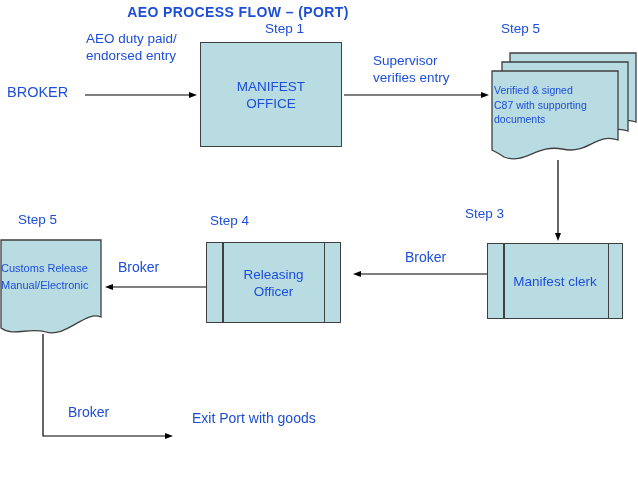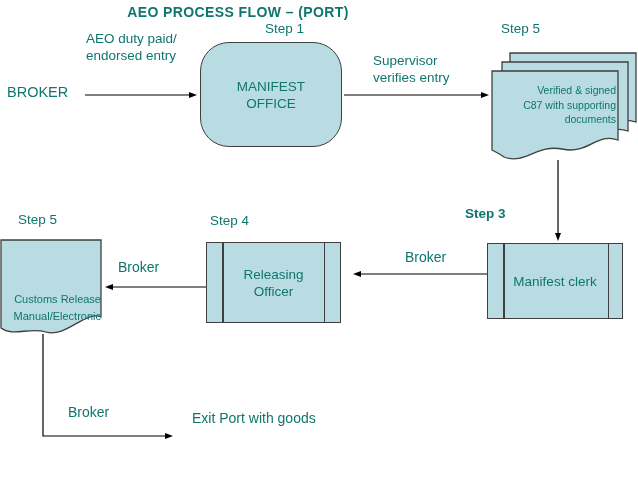--- a/index.html
+++ b/index.html
@@ -1,35 +1,35 @@
 <!DOCTYPE html>
 <html style="--node-fill: #b8dce2; --node-border: #3f3f3f; --connector: #000000;"><head>
 <meta charset="utf-8">
 <style>
   html,body { margin:0; padding:0; background:#fff; }
   .canvas {
     position:relative; width:638px; height:478px; background:#ffffff;
-    font-family:"Liberation Sans","DejaVu Sans",sans-serif; color:#0f766e;
+    font-family:"Liberation Sans","DejaVu Sans",sans-serif; color:#1d4ed8;
     overflow:hidden;
   }
   .label { position:absolute; white-space:pre-line; line-height:17px; font-size:13.5px; }
   .title { font-weight:bold; font-size:14px; letter-spacing:0.4px; text-align:center; line-height:16px; }
   .caps  { font-size:14.5px; }
   .broker { font-size:14px; }
   .node {
     position:absolute; box-sizing:border-box;
     background:var(--node-fill,#b8dce2); border:1.5px solid var(--node-border,#3f3f3f);
     display:flex; align-items:center; justify-content:center; text-align:center;
     font-size:13.5px; line-height:17px;
   }
   .node span { white-space:pre-line; }
   .inner-line { position:absolute; top:0; bottom:0; width:1.5px; background:var(--node-border,#3f3f3f); }
   .doc-svg { position:absolute; }
   .doc-svg path { stroke:var(--node-border,#3f3f3f); stroke-width:1.3; }
-  .doc-text { position:absolute; text-align:right; white-space:pre-line; }
+  .doc-text { position:absolute; text-align:left; white-space:pre-line; }
   .doc-text.small { font-size:10.5px; line-height:14.5px; }
   .doc-text.med { font-size:11px; line-height:16.5px; }
   .connectors { position:absolute; left:0; top:0; }
   .connectors path { stroke:var(--connector,#000); stroke-width:1.2; fill:none; }
 </style>
 </head>
 <body>
 
 <div class="canvas">
 
@@ -43,35 +43,35 @@
     <path d="M344,95 L481,95" marker-end="url(#arrow)"></path>
     <path d="M558,160 L558,233" marker-end="url(#arrow)"></path>
     <path d="M487,274 L361,274" marker-end="url(#arrow)"></path>
     <path d="M206,287 L113,287" marker-end="url(#arrow)"></path>
     <path d="M43,334 L43,436 L165,436" marker-end="url(#arrow)"></path>
   </svg>
 
   <div class="label title" style="left:108px; top:4px; width:260px;">AEO PROCESS FLOW – (PORT)</div>
   <div class="label" style="left:225px; top:20px;margin-left:40px;">Step 1</div>
   <div class="label" style="left:501px; top:20px;">Step 5</div>
-  <div class="label" style="left:465px; top:205px;font-weight:bold;">Step 3</div>
+  <div class="label" style="left:465px; top:205px;">Step 3</div>
   <div class="label" style="left:210px; top:212px;text-align:center;">Step 4</div>
   <div class="label" style="left:18px; top:211px;">Step 5</div>
 
   <div class="label caps" style="left:7px; top:84px;">BROKER</div>
   <div class="label" style="left:373px; top:52px;">Supervisor
 verifies entry</div>
   <div class="label" style="left:86px; top:30px;">AEO duty paid/
 endorsed entry</div>
   <div class="label broker" style="left:405px; top:249px;">Broker</div>
   <div class="label broker" style="left:118px; top:259px;">Broker</div>
   <div class="label broker" style="left:68px; top:404px;">Broker</div>
   <div class="label broker" style="left:192px; top:410px;text-align:right;">Exit Port with goods</div>
 
-  <div class="node" style="left:200px; top:42px; width:142px; height:105px;border-radius:29px;">
+  <div class="node" style="left:200px; top:42px; width:142px; height:105px;">
     <span>MANIFEST
 OFFICE</span>
   </div>
 
   <svg class="doc-svg" style="left:489px; top:50px;" width="149" height="116">
     <path transform="translate(21,3)" d="M0,0 L126,0 L126,69 C104,61 97,84 70,78 C45,73 33,94 12,86 C8,83 4,81 0,79 Z" fill="#b8dce2"></path>
     <path transform="translate(13,12)" d="M0,0 L126,0 L126,69 C104,61 97,84 70,78 C45,73 33,94 12,86 C8,83 4,81 0,79 Z" fill="#b8dce2"></path>
     <path transform="translate(3,21)" d="M0,0 L126,0 L126,69 C104,61 97,84 70,78 C45,73 33,94 12,86 C8,83 4,81 0,79 Z" fill="#b8dce2"></path>
   </svg>
   <div class="doc-text small" style="left:494px; top:83px; width:122px;">Verified &amp; signed
@@ -87,16 +87,16 @@
   <div class="node" style="left:206px; top:242px; width:135px; height:81px;">
     <div class="inner-line" style="left:15px;"></div>
     <div class="inner-line" style="right:15px;"></div>
     <span>Releasing
 Officer</span>
   </div>
 
   <svg class="doc-svg" style="left:0px; top:239px;" width="104" height="100">
     <path transform="translate(1,1)" d="M0,0 L100,0 L100,77 C85,70 65,98 45,92 C28,87 12,97 0,88 Z" fill="#b8dce2"></path>
   </svg>
-  <div class="doc-text med" style="left:1px; top:260px; width:100px;margin-top:31px;">Customs Release
+  <div class="doc-text med" style="left:1px; top:260px; width:100px;">Customs Release
 Manual/Electronic</div>
 
 </div>
 
 </body></html>

